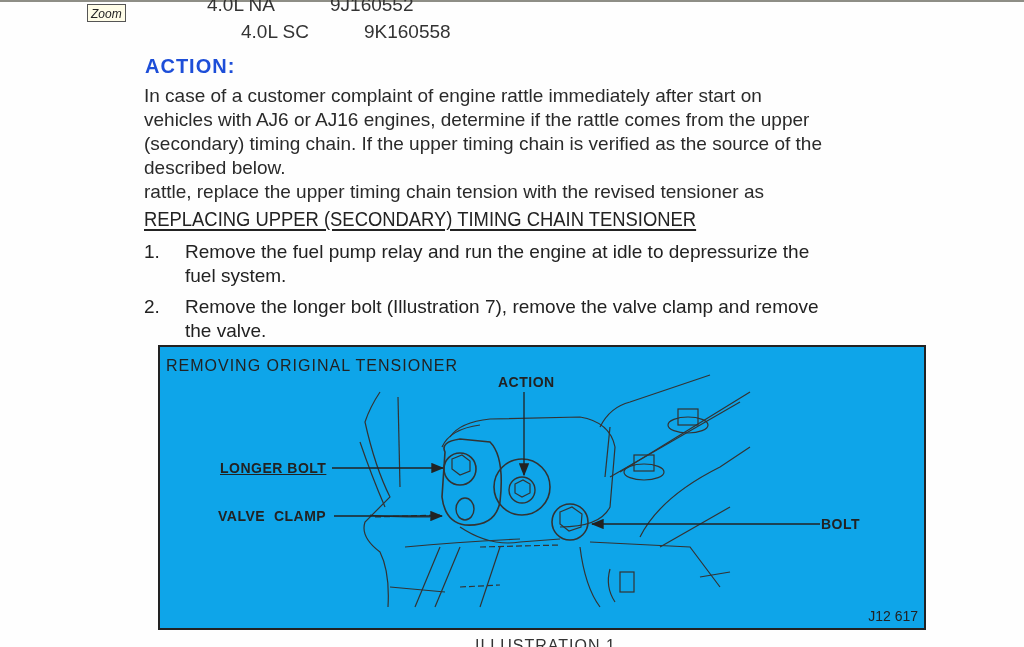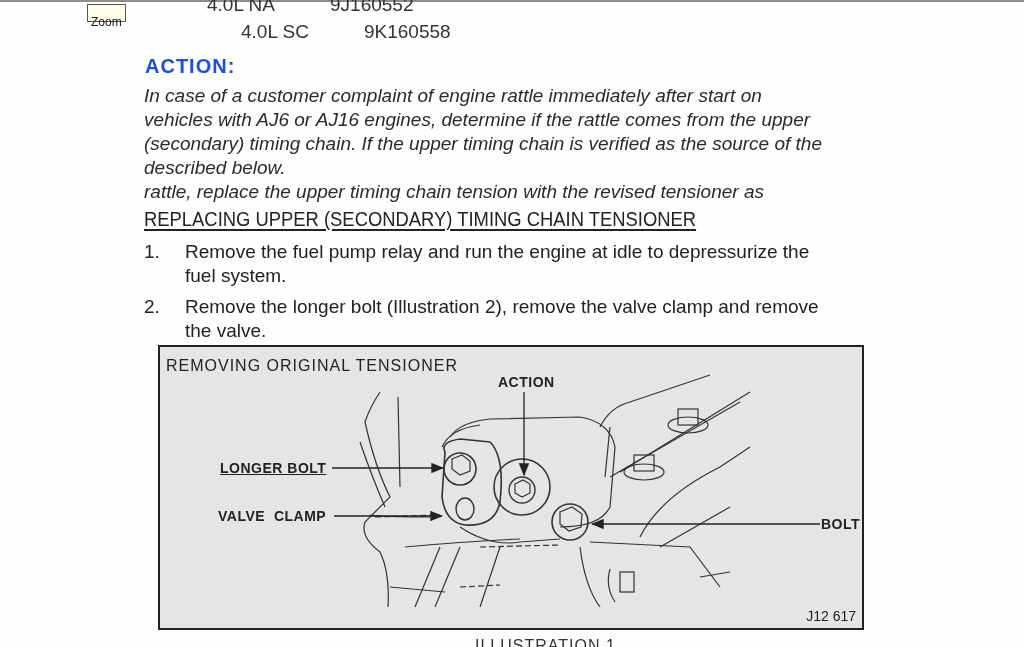--- a/index.html
+++ b/index.html
@@ -2,43 +2,43 @@
 <html><head>
   <meta charset="utf-8">
   <style>
     html, body { margin: 0; padding: 0; }
     body {
       width: 1024px; height: 647px; overflow: hidden; position: relative;
       background: #fefefe; font-family: "Liberation Sans", sans-serif; color: #222;
     }
     .topbar { position: absolute; left: 0; top: 0; width: 1024px; height: 2px; background: #8e8e86; }
     .zoom-btn {
-      position: absolute; left: 87px; top: 4px; height: 18px; padding: 8px 3px;
+      position: absolute; left: 87px; top: 4px; height: 18px; padding: 0 3px;
       border: 1px solid #555; background: #fffde8; font-size: 12px; line-height: 18px; color: #222;
-      font-family: "Liberation Sans", sans-serif; cursor: pointer;
+      font-family: "Liberation Sans", sans-serif; cursor: pointer; font-style: italic;
     }
     .spec-row { position: absolute; left: 207px; font-size: 19px; color: #333; }
     .spec-row .code { position: absolute; left: 123px; white-space: nowrap; }
     .spec-row .eng { white-space: nowrap; }
     .action-title { position: absolute; left: 145px; top: 55px; font-size: 20px; font-weight: bold; letter-spacing: 1px; color: #1d4ed8; }
     .action-text { position: absolute; left: 144px; top: 84px; width: 800px; font-size: 19px; line-height: 24px; color: #2a2a2a; }
-    .action-text div { white-space: nowrap; font-style: italic; }
+    .action-text div { white-space: nowrap; }
     .sub-heading {
       position: absolute; left: 144px; top: 208px; font-size: 20px; color: #222;
       text-decoration: underline; text-underline-offset: 3px; font-family: "Liberation Sans Narrow", "Liberation Sans", sans-serif;
       transform: scaleX(0.92); transform-origin: left;
       white-space: nowrap;
     }
     .step { position: absolute; left: 144px; font-size: 19px; line-height: 24px; color: #222; }
     .step .num { position: absolute; left: 0; }
     .step .txt { position: absolute; left: 41px; width: 760px; }
     .step .txt div { white-space: nowrap; }
     .figure {
-      position: absolute; left: 158px; top: 345px; width: 706px; height: 285px;
-      border: 2px solid #222; background: #e5e5e5; box-sizing: border-box;
+      position: absolute; left: 158px; top: 345px; width: 768px; height: 285px;
+      border: 2px solid #222; background: #0ea5e9; box-sizing: border-box;
     }
     .fig-title { position: absolute; left: 6px; top: 10px; font-size: 16px; letter-spacing: 1px; color: #222; white-space: nowrap; }
     .fig-label { position: absolute; font-size: 14px; font-weight: bold; color: #222; letter-spacing: 0.5px; white-space: nowrap; }
     .fig-code { position: absolute; right: 6px; bottom: 4px; font-size: 14px; color: #222; }
     .fig-svg { position: absolute; left: 0; top: 0; }
     .caption { position: absolute; left: 475px; top: 637px; font-size: 16px; color: #333; letter-spacing: 1px; white-space: nowrap; }
   </style>
 </head>
 <body>
 
@@ -69,21 +69,21 @@
 <div class="step" style="top:240px;">
   <span class="num">1.</span>
   <div class="txt">
     <div>Remove the fuel pump relay and run the engine at idle to depressurize the</div>
     <div>fuel system.</div>
   </div>
 </div>
 <div class="step" style="top:295px;">
   <span class="num">2.</span>
   <div class="txt">
-    <div>Remove the longer bolt (Illustration 2), remove the valve clamp and remove</div>
+    <div>Remove the longer bolt (Illustration 7), remove the valve clamp and remove</div>
     <div>the valve.</div>
   </div>
 </div>
 
 <div class="figure">
   <svg class="fig-svg" width="766" height="281" viewBox="0 0 766 281">
     <defs>
       <marker id="arr" markerWidth="10" markerHeight="8" refX="9" refY="4" orient="auto">
         <path d="M0,0 L10,4 L0,8 Z" fill="#222"></path>
       </marker>

